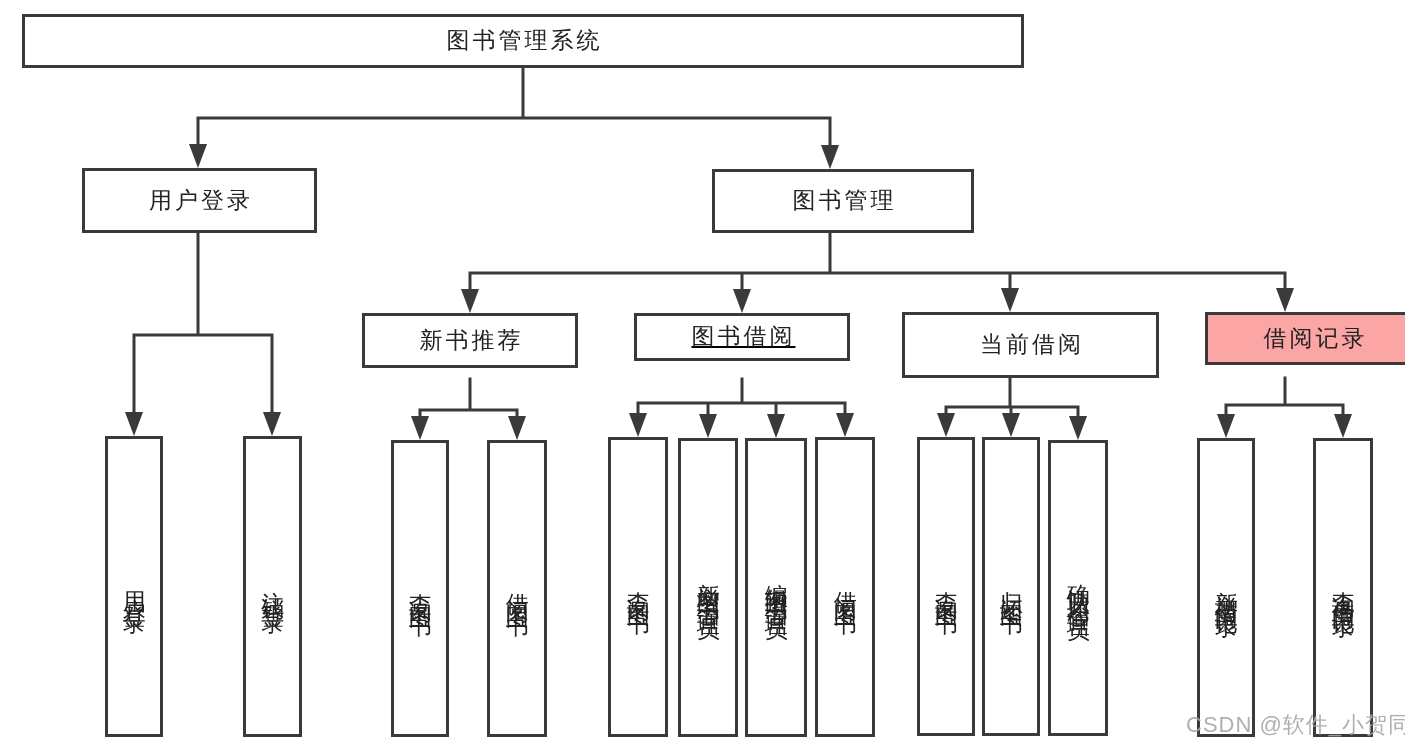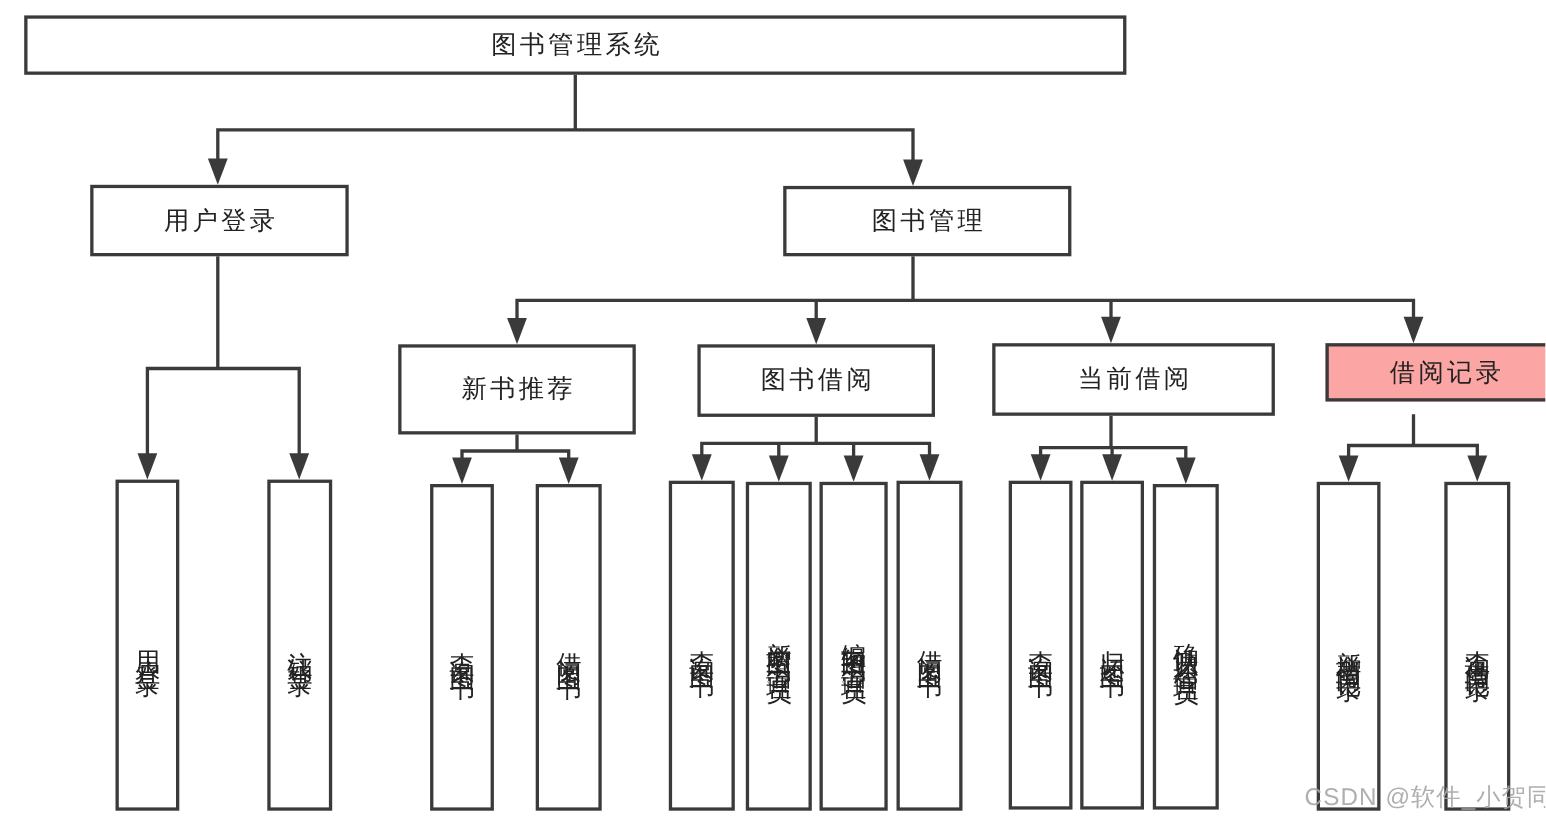--- a/index.html
+++ b/index.html
@@ -97,24 +97,24 @@
   <div id="nodes">
       <div class="node h long" style="left: 22px; top: 14px; width: 1002px; height: 54px; border-color: rgb(58, 58, 58); background: rgb(255, 255, 255);">
         <span class="label" style="color: rgb(34, 34, 34);">图书管理系统</span>
       </div>
       <div class="node h" style="left: 82px; top: 168px; width: 235px; height: 65px; border-color: rgb(58, 58, 58); background: rgb(255, 255, 255);">
         <span class="label" style="color: rgb(34, 34, 34);">用户登录</span>
       </div>
       <div class="node h" style="left: 712px; top: 169px; width: 262px; height: 64px; border-color: rgb(58, 58, 58); background: rgb(255, 255, 255);">
         <span class="label" style="color: rgb(34, 34, 34);">图书管理</span>
       </div>
-      <div class="node h" style="left: 362px; top: 313px; width: 216px; height: 82px; border-color: rgb(58, 58, 58); background: rgb(255, 255, 255);">
+      <div class="node h" style="left: 362px; top: 313px; width: 216px; height: 55px; border-color: rgb(58, 58, 58); background: rgb(255, 255, 255);">
         <span class="label" style="color: rgb(34, 34, 34);">新书推荐</span>
       </div>
-      <div class="node h" style="left: 634px; top: 313px; width: 216px; height: 66px; border-color: rgb(58, 58, 58); background: rgb(255, 255, 255);">
+      <div class="node h" style="left: 634px; top: 313px; width: 216px; height: 48px; border-color: rgb(58, 58, 58); background: rgb(255, 255, 255); text-decoration: underline;">
         <span class="label" style="color: rgb(34, 34, 34);">图书借阅</span>
       </div>
       <div class="node h" style="left: 902px; top: 312px; width: 257px; height: 66px; border-color: rgb(58, 58, 58); background: rgb(255, 255, 255);">
         <span class="label" style="color: rgb(34, 34, 34);">当前借阅</span>
       </div>
       <div class="node h" style="left: 1176px; top: 312px; width: 218px; height: 53px; border-color: rgb(58, 58, 58); background: #fca5a5; margin-left: 29px;">
         <span class="label" style="color: rgb(34, 34, 34);">借阅记录</span>
       </div>
       <div class="node v" style="left: 105px; top: 436px; width: 58px; height: 301px; border-color: rgb(58, 58, 58); background: rgb(255, 255, 255);">
         <span class="label" style="color: rgb(34, 34, 34);">用户登录</span>

